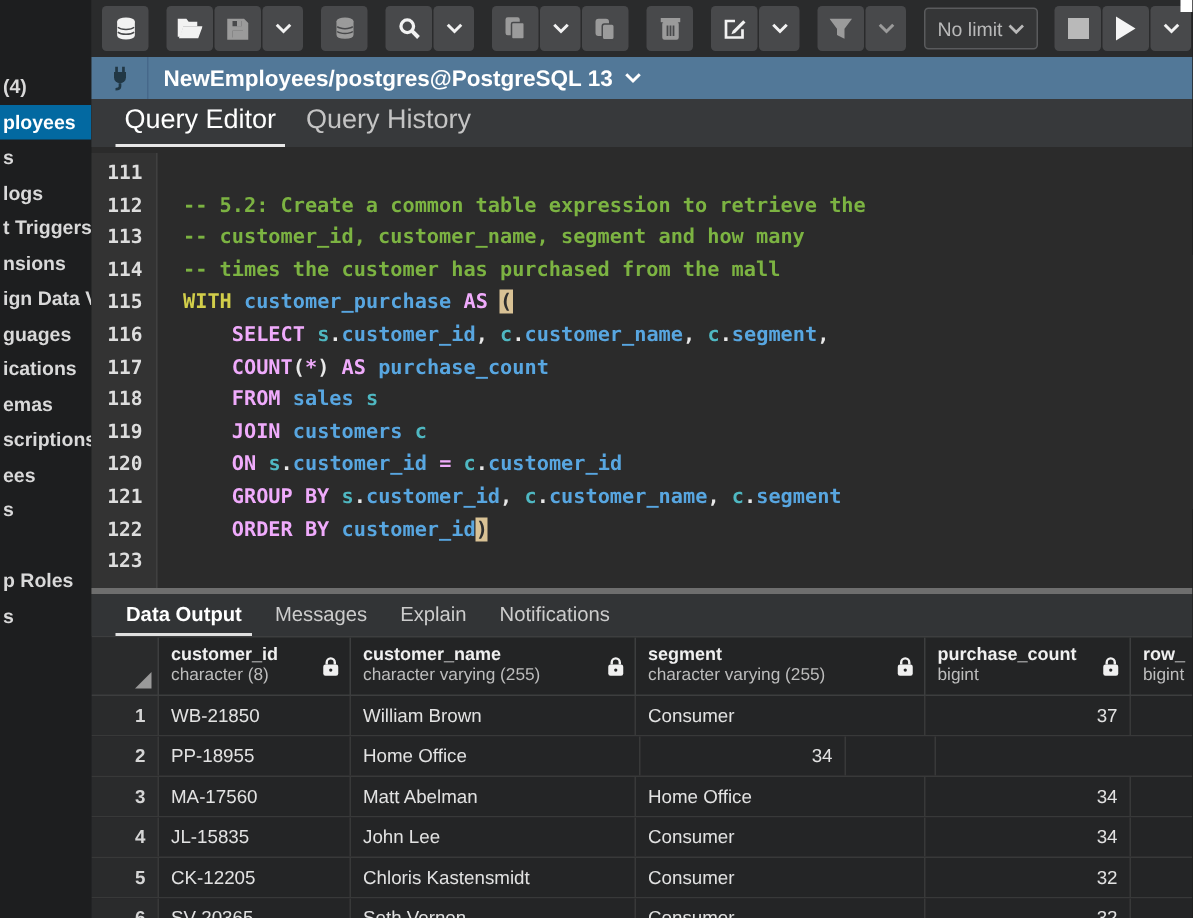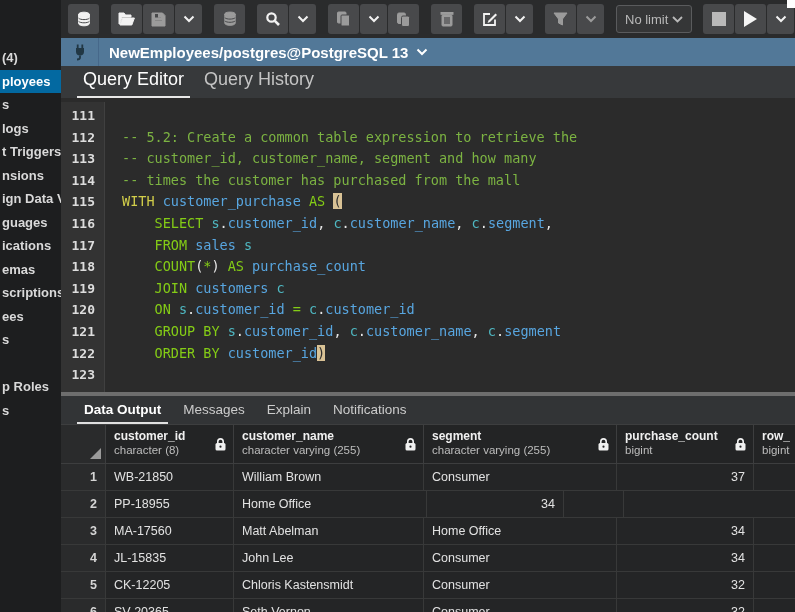--- a/index.html
+++ b/index.html
@@ -54,25 +54,25 @@
                          height:2.5px; background:#e8e8e8; }
 
   
   .editor { position:absolute; left:0; top:102px; width:100%; height:294px; background:#2b2b2b;
             display:flex; overflow:hidden; }
   .gutter { width:44px; background:#333333; border-right:1px solid #404040; padding-top:3px;
             text-align:right; }
   .gutter .gl { height:21.6px; line-height:21.6px; color:#dddddd; font-size:13px;
                 font-family:"DejaVu Sans Mono", monospace; padding-right:9px; font-weight:bold; }
   .code { flex:1; padding:3px 0 0 17px; font-family:"DejaVu Sans Mono", monospace;
-          font-size:13.5px; font-weight:normal; }
+          font-size:13.5px; font-weight:bold; }
   .code .cl { height:21.6px; line-height:21.6px; white-space:pre; }
   .tk-w { color:#e8e8e8; }
   .tk-c { color:#7cb342; }
-  .tk-r { color:#84cc16; }
+  .tk-r { color:#f0abfc; }
   .tk-y { color:#d2ce4a; }
   .tk-b { color:#58a6e0;text-align:right; }
   .tk-t { color:#4fb8c2; }
   .tk-p { color:#2e2e2e; background:#d9c295; }
 
   
   .splitter { position:absolute; left:0; top:392px; width:100%; height:4px; background:#6e6e6e; }
 
   
   .outtabs { position:absolute; left:0; top:396px; width:100%; height:28px; background:#323436;
@@ -306,22 +306,22 @@
           <div class="gl">122</div>
           <div class="gl">123</div>
         </div>
       <div class="code">
           <div class="cl"></div>
           <div class="cl"><span class="tk-c">-- 5.2: Create a common table expression to retrieve the</span></div>
           <div class="cl"><span class="tk-c">-- customer_id, customer_name, segment and how many</span></div>
           <div class="cl"><span class="tk-c">-- times the customer has purchased from the mall</span></div>
           <div class="cl"><span class="tk-y">WITH</span><span class="tk-w"> </span><span class="tk-b">customer_purchase</span><span class="tk-w"> </span><span class="tk-r">AS</span><span class="tk-w"> </span><span class="tk-p">(</span></div>
           <div class="cl"><span class="tk-w">    </span><span class="tk-r">SELECT</span><span class="tk-w"> </span><span class="tk-t">s</span><span class="tk-w">.</span><span class="tk-b">customer_id</span><span class="tk-w">, </span><span class="tk-t">c</span><span class="tk-w">.</span><span class="tk-b">customer_name</span><span class="tk-w">, </span><span class="tk-t">c</span><span class="tk-w">.</span><span class="tk-b">segment</span><span class="tk-w">,</span></div>
+          <div class="cl"><span class="tk-w">    </span><span class="tk-r">COUNT</span><span class="tk-w">(</span><span class="tk-r">*</span><span class="tk-w">) </span><span class="tk-r">AS</span><span class="tk-w"> </span><span class="tk-b">purchase_count</span></div>
           <div class="cl"><span class="tk-w">    </span><span class="tk-r">FROM</span><span class="tk-w"> </span><span class="tk-b">sales</span><span class="tk-w"> </span><span class="tk-t">s</span></div>
-          <div class="cl"><span class="tk-w">    </span><span class="tk-r">COUNT</span><span class="tk-w">(</span><span class="tk-r">*</span><span class="tk-w">) </span><span class="tk-r">AS</span><span class="tk-w"> </span><span class="tk-b">purchase_count</span></div>
           <div class="cl"><span class="tk-w">    </span><span class="tk-r">JOIN</span><span class="tk-w"> </span><span class="tk-b">customers</span><span class="tk-w"> </span><span class="tk-t">c</span></div>
           <div class="cl"><span class="tk-w">    </span><span class="tk-r">ON</span><span class="tk-w"> </span><span class="tk-t">s</span><span class="tk-w">.</span><span class="tk-b">customer_id</span><span class="tk-w"> </span><span class="tk-r">=</span><span class="tk-w"> </span><span class="tk-t">c</span><span class="tk-w">.</span><span class="tk-b">customer_id</span></div>
           <div class="cl"><span class="tk-w">    </span><span class="tk-r">GROUP BY</span><span class="tk-w"> </span><span class="tk-t">s</span><span class="tk-w">.</span><span class="tk-b">customer_id</span><span class="tk-w">, </span><span class="tk-t">c</span><span class="tk-w">.</span><span class="tk-b">customer_name</span><span class="tk-w">, </span><span class="tk-t">c</span><span class="tk-w">.</span><span class="tk-b">segment</span></div>
           <div class="cl"><span class="tk-w">    </span><span class="tk-r">ORDER BY</span><span class="tk-w"> </span><span class="tk-b">customer_id</span><span class="tk-p">)</span></div>
           <div class="cl"></div>
         </div>
     </div>
 
     <div class="splitter"></div>
 

